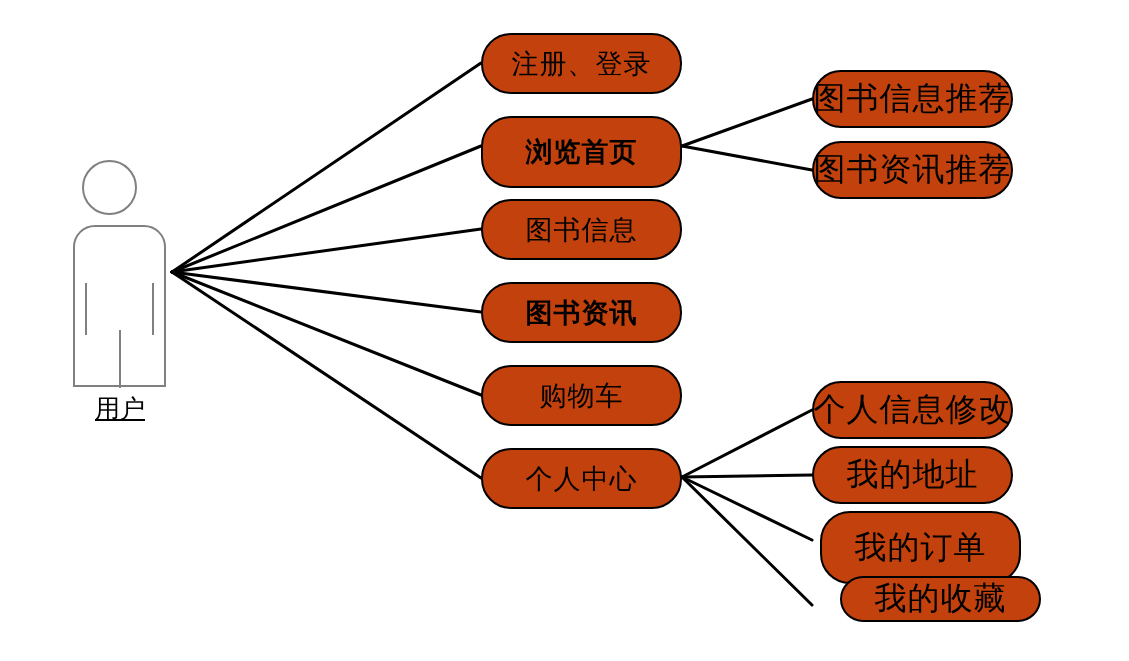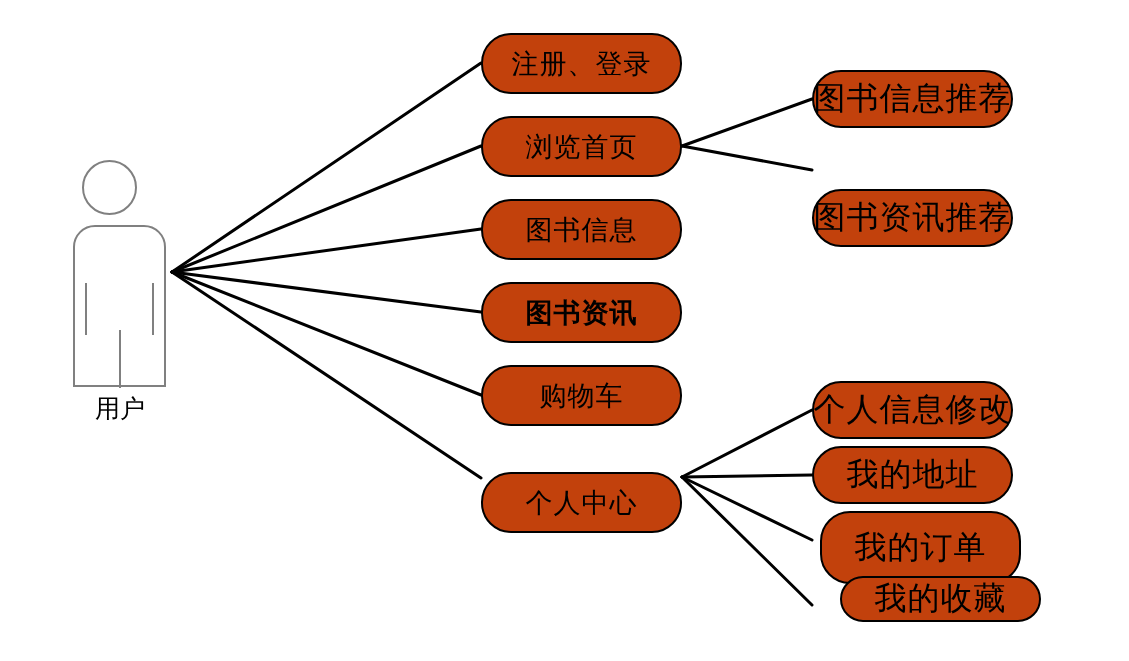--- a/index.html
+++ b/index.html
@@ -81,20 +81,21 @@
   .actor-label {
     position: absolute;
     left: 0;
     top: 240px;
     width: 120px;
     text-align: center;
     font-size: 25px;
     color: #000000;
     line-height: 1.1;
     white-space: nowrap;
+    text-decoration: underline;
   }
 
   
   .node {
     position: absolute;
     box-sizing: border-box;
     border: 2.5px solid #000000;
     border-radius: 30px;
     background: #c2410c;
     color: #000000;
@@ -144,39 +145,39 @@
     <div class="actor-arm-left"></div>
     <div class="actor-arm-right"></div>
     <div class="actor-leg-split"></div>
     <div class="actor-label">用户</div>
   </div>
 
   <div id="nodes">
       <div class="node main" style="left: 481px; top: 33px; width: 201px; height: 61px;">
         <span>注册、登录</span>
       </div>
-      <div class="node main" style="left: 481px; top: 116px; width: 201px; height: 61px;">
+      <div class="node main" style="left: 481px; top: 116px; width: 201px; height: 72px; font-weight: bold;">
         <span>浏览首页</span>
       </div>
       <div class="node main" style="left: 481px; top: 199px; width: 201px; height: 61px;">
         <span>图书信息</span>
       </div>
       <div class="node main" style="left: 481px; top: 282px; width: 201px; height: 61px; font-weight: bold;">
         <span>图书资讯</span>
       </div>
       <div class="node main" style="left: 481px; top: 365px; width: 201px; height: 61px;">
         <span>购物车</span>
       </div>
-      <div class="node main" style="left: 481px; top: 448px; width: 201px; height: 61px; margin-top: 24px;">
+      <div class="node main" style="left: 481px; top: 448px; width: 201px; height: 61px;">
         <span>个人中心</span>
       </div>
       <div class="node sub" style="left: 812px; top: 70px; width: 201px; height: 58px;">
         <span>图书信息推荐</span>
       </div>
-      <div class="node sub" style="left: 812px; top: 141px; width: 201px; height: 58px; margin-top: 48px;">
+      <div class="node sub" style="left: 812px; top: 141px; width: 201px; height: 58px;">
         <span>图书资讯推荐</span>
       </div>
       <div class="node sub" style="left: 812px; top: 381px; width: 201px; height: 58px;">
         <span>个人信息修改</span>
       </div>
       <div class="node sub" style="left: 812px; top: 446px; width: 201px; height: 58px;">
         <span>我的地址</span>
       </div>
       <div class="node sub" style="left: 820px; top: 511px; width: 201px; height: 73px; font-family: Liberation Mono, monospace;">
         <span>我的订单</span>

